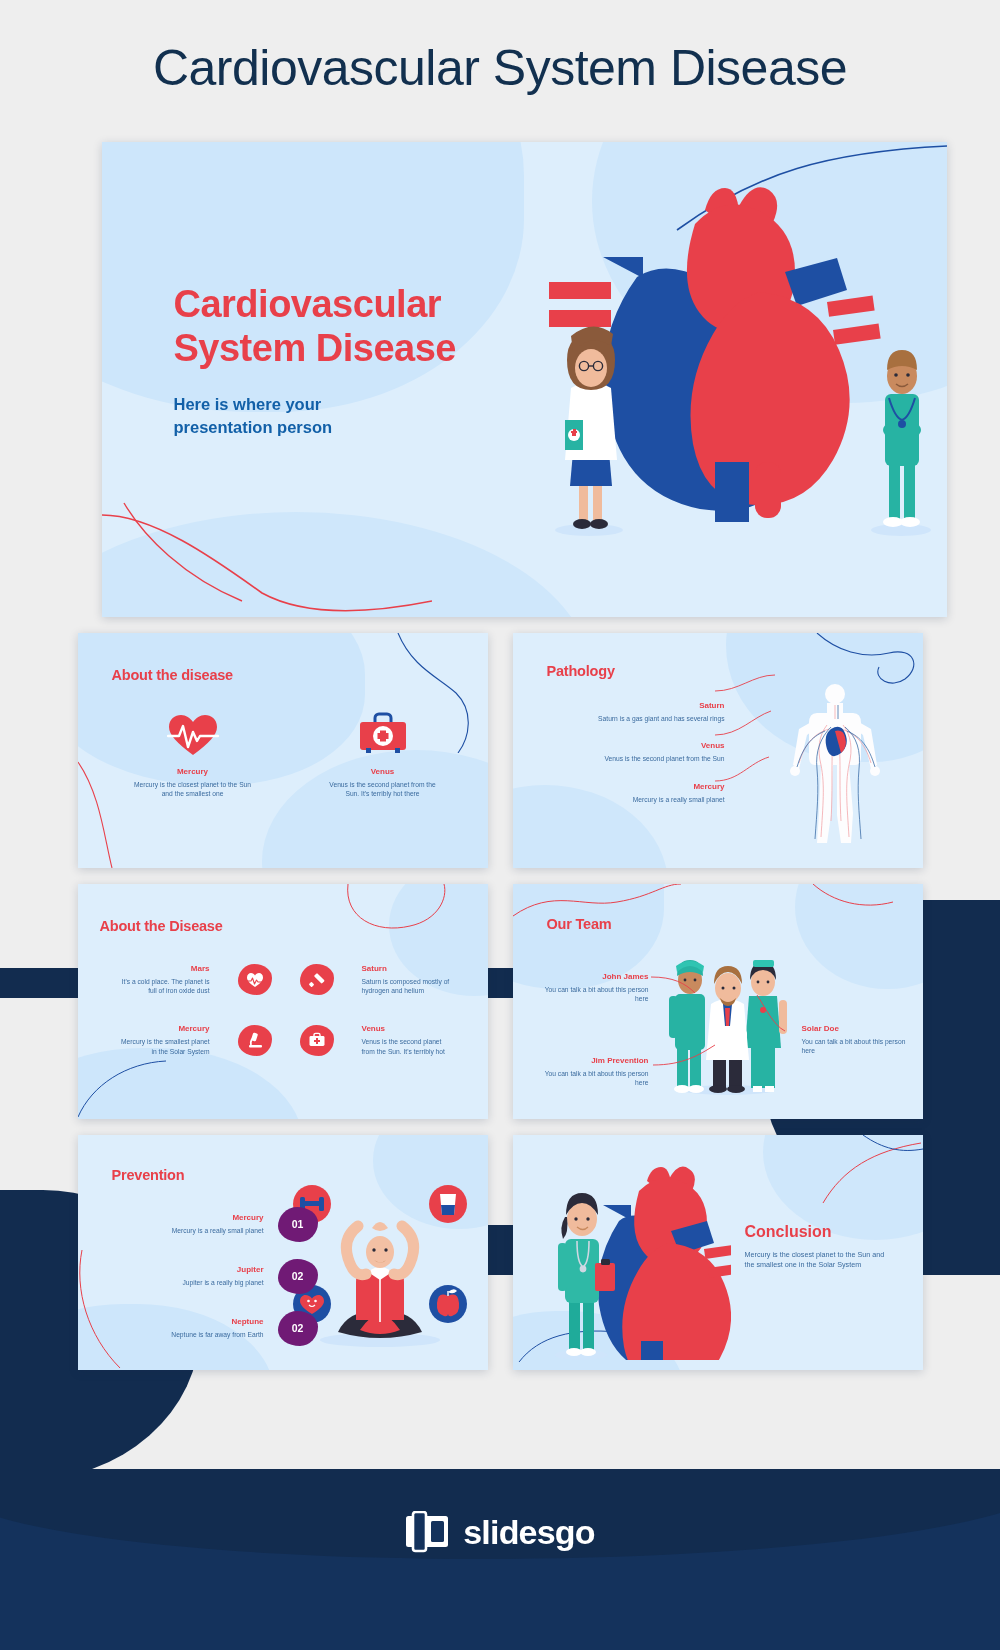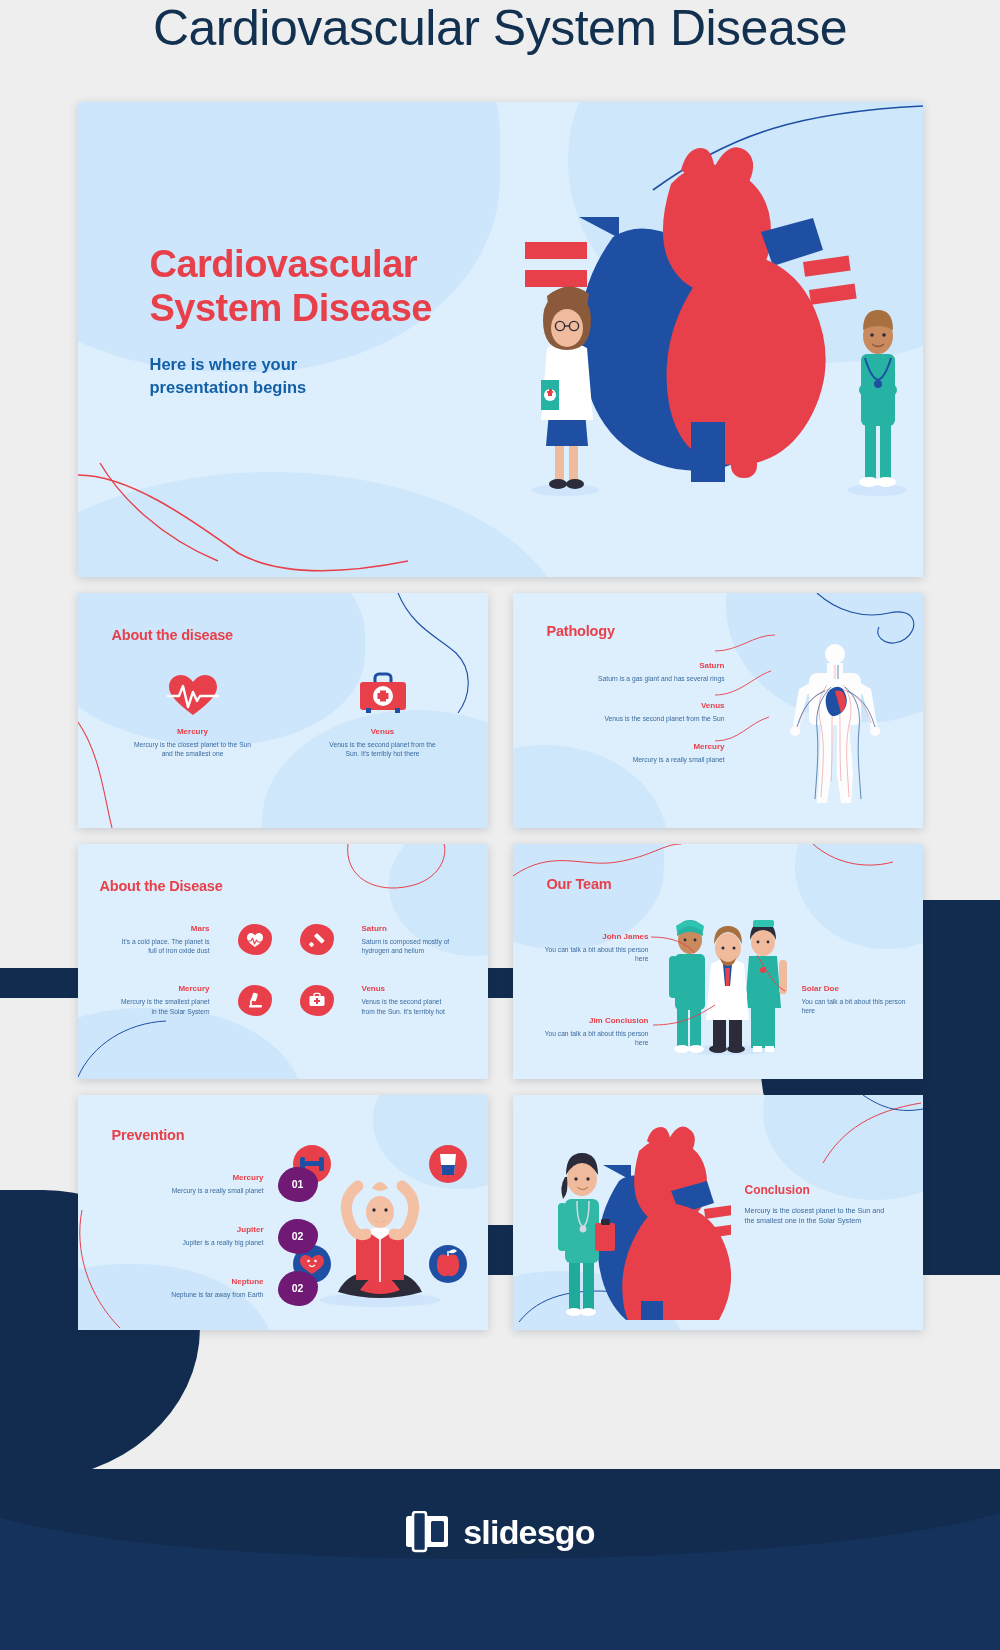--- a/index.html
+++ b/index.html
@@ -22,38 +22,38 @@
     background:#122c4f; border-radius:0 50% 55% 0;
   }
   .navy-band {
     position:absolute; left:0; right:0; top:1225px; height:50px; background:#122c4f;
   }
   .navy-band2 {
     position:absolute; left:0; right:0; top:968px; height:30px; background:#122c4f;
   }
 
   
-  .header { position:relative; z-index:3; text-align:center; }
+  .header { position:relative; z-index:3; padding-top:40px; text-align:center; }
   .page-title {
     font-size:50px; font-weight:400; color:#12304f; letter-spacing:-0.5px;
     line-height:1.15;
   }
   .page-subtitle {
     margin-top:22px; font-size:17.5px; color:#1d3c63; letter-spacing:0.2px;
     line-height:1.65; font-weight:400;
   }
 
   
   .slides-wrap { position:relative; z-index:3; width:845px; margin:44px auto 0; }
 
   .slide {
     position:relative; background:#ddeefc; overflow:hidden;
     box-shadow:0 2px 9px rgba(20,40,70,.18);
   }
-  .slide.hero { width:845px; height:475px; margin-bottom:16px; }
+  .slide.hero { width:845px; height:475px; margin-bottom:16px;margin-left:24px; }
   .row { display:flex; gap:25px; margin-bottom:16px;justify-content:space-between; }
   .slide.half { width:410px; height:235px; }
 
   .wave-a {
     position:absolute; left:-10%; top:-25%; width:80%; height:90%;
     background:#cde6fb; border-radius:50% 50% 45% 55%;
   }
   .wave-b {
     position:absolute; right:-20%; bottom:-45%; width:75%; height:95%;
     background:#cfe7fb; border-radius:50%;
@@ -117,21 +117,21 @@
   .prev-badge {
     width:40px; height:35px; background:#701a75; color:#fff;
     font-size:10.5px; font-weight:700; display:flex; align-items:center; justify-content:center;
     border-radius:48% 52% 45% 55% / 55% 45% 55% 45%;
   }
   .prev-art { position:absolute; right:18px; top:45px; width:180px; height:170px; z-index:5; }
 
   
   .conc-art { position:absolute; left:28px; top:30px; width:190px; height:195px; z-index:5; }
   .conc-text { position:absolute; right:28px; top:88px; width:150px; z-index:6; }
-  .conc-title { font-size:12px; font-weight:700; color:#e8404a; margin-bottom:9px; }
+  .conc-title { font-size:16px; font-weight:700; color:#e8404a; margin-bottom:9px; }
 
   
   .footer {
     position:absolute; left:0; right:0; bottom:0; height:181px;
     background:#14325c; z-index:4; overflow:hidden;
   }
   .footer:before {
     content:""; position:absolute; left:-5%; top:-60px; width:110%; height:150px;
     background:#122c4f; border-radius:0 0 52% 48%;
   }
@@ -171,21 +171,21 @@
       <path d="M22 6 C42 40 82 80 140 104" fill="none" stroke="#e8404a" stroke-width="1.4"></path>
     </svg>
 
     <div class="hero-text">
       <div class="hero-title">
         <div>Cardiovascular</div>
         <div>System Disease</div>
       </div>
       <div class="hero-sub">
         <div>Here is where your</div>
-        <div>presentation begins</div>
+        <div>presentation person</div>
       </div>
     </div>
 
     <svg class="hero-art" viewBox="0 0 420 420">
 
       <rect x="22" y="120" width="62" height="17" fill="#e8404a"></rect>
       <rect x="22" y="148" width="62" height="17" fill="#e8404a"></rect>
 
       <path d="M76 95 h40 v40 q-30 35 -28 90 q3 85 70 115 q60 25 90 -20 l-30 -150 z" fill="#1e4fa3"></path>
       <path d="M110 115 q-40 55 -32 120 q12 95 95 112 q70 10 90 -40 q18 -50 -10 -105 q-30 -60 -75 -85 q-40 -20 -68 -2 z" fill="#1e4fa3"></path>
@@ -427,21 +427,21 @@
 
       <div class="team-lbl" style="left:26px;top:88px;width:110px;text-align:right;">
         <div class="s-h">John James</div>
         <div class="s-p">You can talk a bit about this person here</div>
       </div>
       <div class="team-lbl" style="right:16px;top:140px;width:105px;text-align:left;">
         <div class="s-h">Solar Doe</div>
         <div class="s-p">You can talk a bit about this person here</div>
       </div>
       <div class="team-lbl" style="left:26px;top:172px;width:110px;text-align:right;">
-        <div class="s-h">Jim Conclusion</div>
+        <div class="s-h">Jim Prevention</div>
         <div class="s-p">You can talk a bit about this person here</div>
       </div>
 
       <svg style="position:absolute;left:120px;top:85px;width:200px;height:120px;z-index:6" viewBox="0 0 200 120">
         <path d="M18 8 C40 8 52 14 62 24" fill="none" stroke="#e8404a" stroke-width="0.9"></path>
         <path d="M152 62 C140 56 132 38 124 26" fill="none" stroke="#e8404a" stroke-width="0.9"></path>
         <path d="M20 96 C50 96 66 86 82 76" fill="none" stroke="#e8404a" stroke-width="0.9"></path>
       </svg>
 
       <svg class="team-art" viewBox="0 0 130 150">

